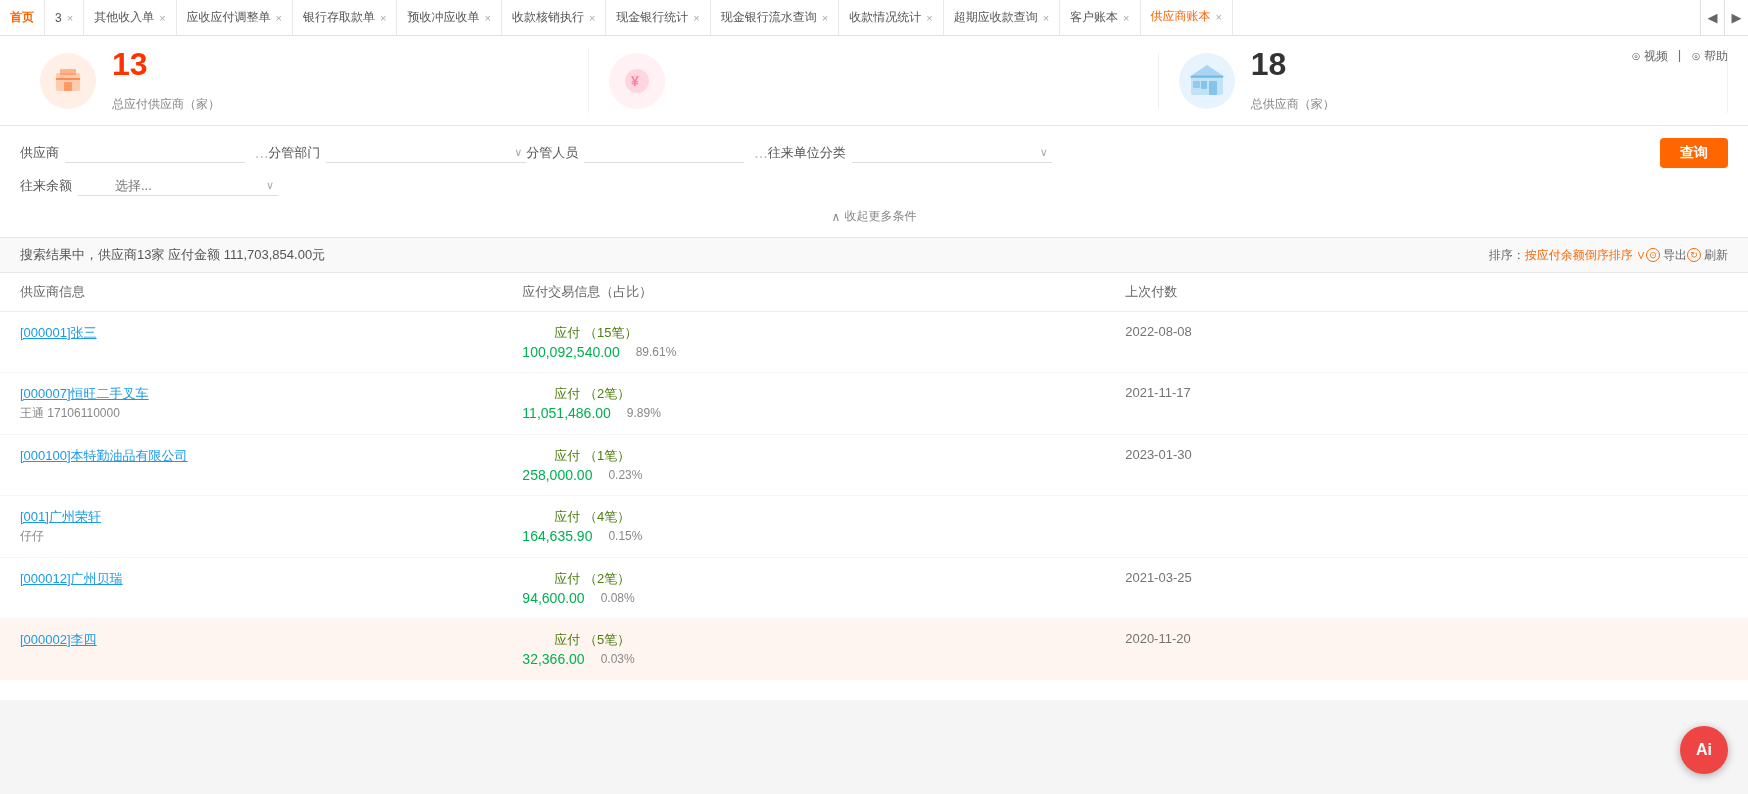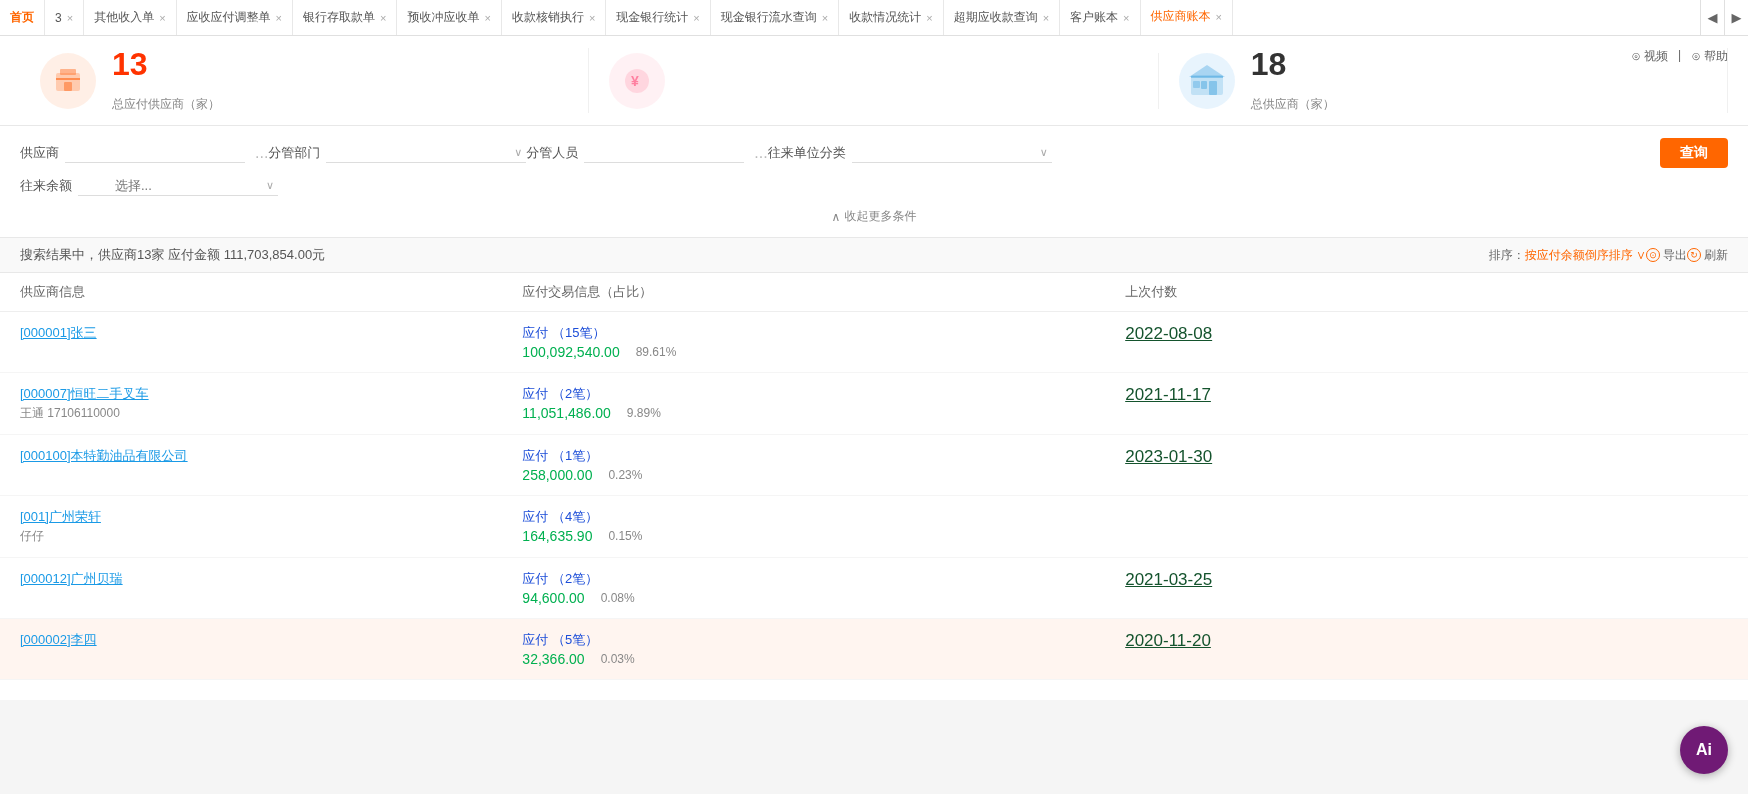--- a/index.html
+++ b/index.html
@@ -204,26 +204,26 @@
 
     .supplier-name a {
       color: #1a9ae6;
       text-decoration: underline;
       cursor: pointer;
       font-size: 13px;
     }
     .supplier-sub { color: #888; font-size: 12px; margin-top: 2px; }
 
     .transaction-cell { display: flex; flex-direction: column; gap: 2px; }
-    .trans-line1 { color: #1d4ed8; font-size: 13px; }
+    .trans-line1 { color: #4d7c0f; font-size: 13px; margin-left: 32px; }
     .trans-amount { color: #00b050; font-size: 14px; font-weight: 500; }
     .trans-pct { color: #888; font-size: 12px; margin-left: 16px; }
     .trans-row { display: flex; align-items: center; }
 
-    .lastpay-date { color: #14532d; font-size: 17px; text-decoration: underline; }
+    .lastpay-date { color: #737373; font-size: 13px; }
 
     
     ::-webkit-scrollbar { width: 6px; height: 6px; }
     ::-webkit-scrollbar-track { background: #f1f1f1; }
     ::-webkit-scrollbar-thumb { background: #ccc; border-radius: 3px; }
   </style>
 </head>
 <body>
 
 <nav class="top-nav">
@@ -512,15 +512,15 @@
         </div>
       </div>
       <div class="col-lastpay">
         <span class="lastpay-date">2020-11-20</span>
       </div>
       <div class="col-extra"></div>
     </div>
     </div>
 </div>
 
-<div style="position:fixed; bottom:20px; right:20px; background:#701a75; color:#fff; border-radius:50%; width:48px; height:48px; display:flex; align-items:center; justify-content:center; font-size:16px; font-weight:bold; cursor:pointer; box-shadow:0 2px 8px rgba(0,0,0,0.3);">
+<div style="position:fixed; bottom:20px; right:20px; background:#ef4444; color:#fff; border-radius:50%; width:48px; height:48px; display:flex; align-items:center; justify-content:center; font-size:16px; font-weight:bold; cursor:pointer; box-shadow:0 2px 8px rgba(0,0,0,0.3);">
   <span>Ai</span>
 </div>
 
 </body></html>

